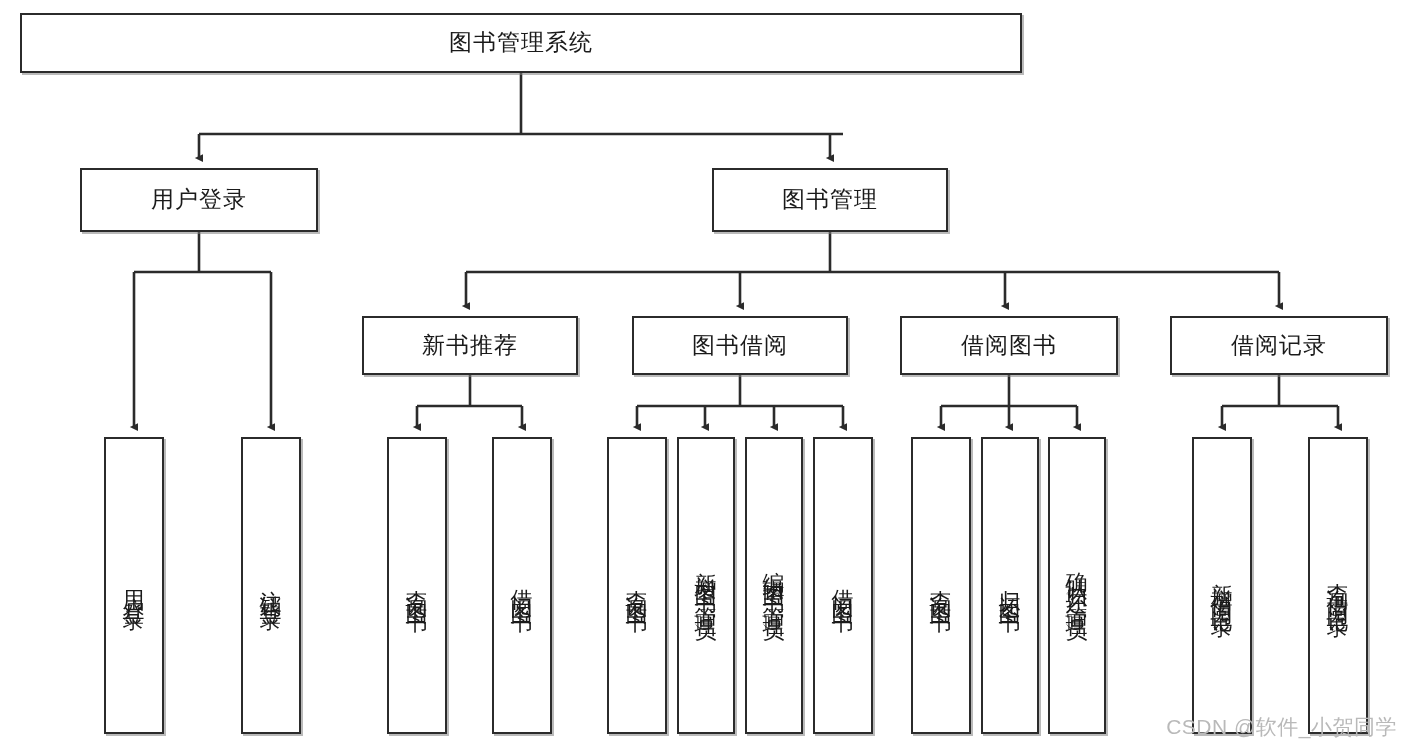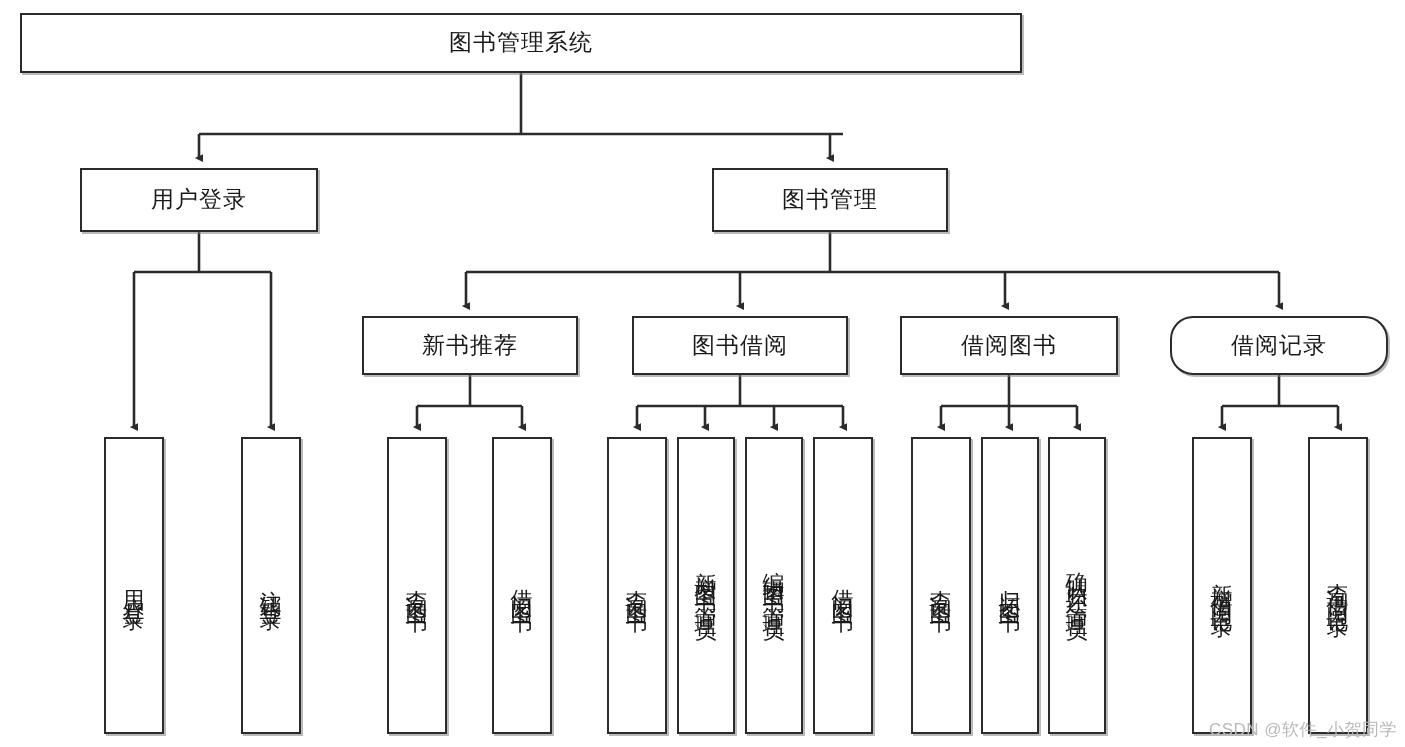--- a/index.html
+++ b/index.html
@@ -54,21 +54,21 @@
     text-orientation: upright;
     font-size: 22px;
     letter-spacing: 7px;
     line-height: 1.05;
     text-align: center;
   }
   #watermark {
     position: absolute;
     right: 8px;
     bottom: 6px;
-    font-size: 17px;
+    font-size: 21px;
     color: #b9b9b9;
     letter-spacing: 0.5px;
     white-space: nowrap;
     pointer-events: none;
   }
 </style>
 </head>
 <body>
 
 <div id="diagram-root">
@@ -141,21 +141,21 @@
   </div>
 
   <div class="node horizontal" style="left:362px; top:316px; width:216px; height:59px;">
     <span class="node-label">新书推荐</span>
   </div>
 
   <div class="node horizontal" style="left:900px; top:316px; width:218px; height:59px;">
     <span class="node-label">借阅图书</span>
   </div>
 
-  <div class="node horizontal" style="left:1170px; top:316px; width:218px; height:59px;border-radius:23px;">
+  <div class="node horizontal" style="left:1170px; top:316px; width:218px; height:59px;">
     <span class="node-label">借阅记录</span>
   </div>
 
   <div class="node vertical" style="left:104px; top:437px; width:60px; height:297px;">
     <span class="node-label">用户登录</span>
   </div>
 
   <div class="node vertical" style="left:241px; top:437px; width:60px; height:297px;">
     <span class="node-label">注销登录</span>
   </div>

